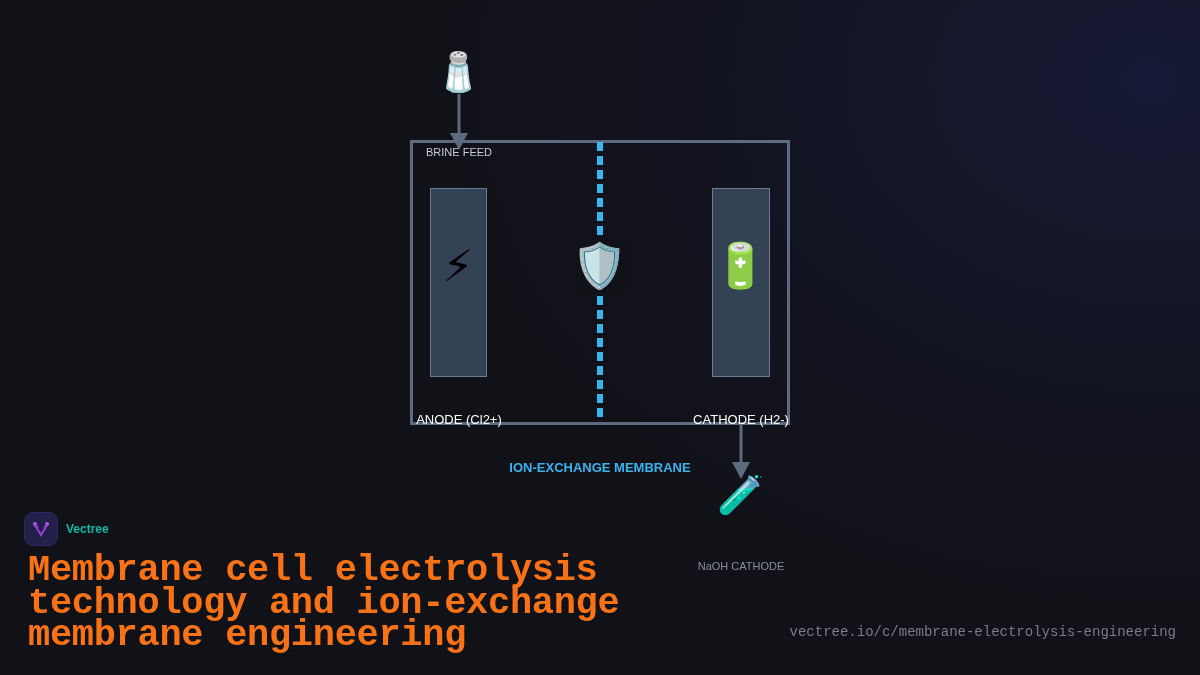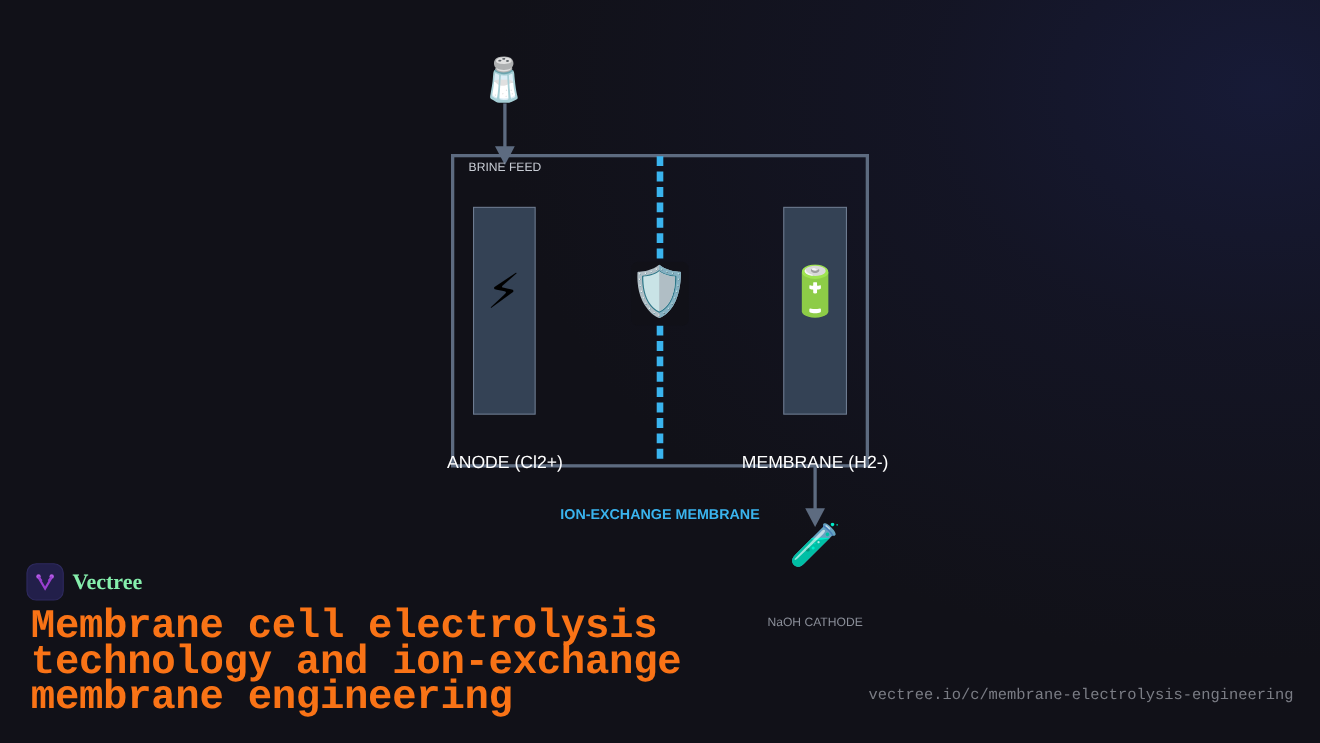--- a/index.html
+++ b/index.html
@@ -19,34 +19,34 @@
       position: absolute; font-size: 44px; line-height: 1; text-align: center;
       font-family: "DejaVu Sans", sans-serif;
       transform: translate(-50%, -50%);
     }
     .label {
       position: absolute; white-space: nowrap; transform: translateX(-50%);
       font-family: "Liberation Sans", sans-serif;
       margin-top: 29px;
     }
     .lbl-feed { font-size: 11px; color: #c8ccd4; }
-    .lbl-electrode { font-size: 16px; color: #ffffff; }
+    .lbl-electrode { font-size: 13px; color: #ffffff; }
     .lbl-membrane { font-size: 13px; color: #3ab4ee; font-weight: bold; }
     .lbl-product { font-size: 11px; color: #8a8e98; }
 
     .brand {
       position: absolute; left: 24px; top: 512px; display: flex; align-items: center; gap: 8px;
     }
     .brand-logo {
       width: 34px; height: 34px; border-radius: 9px;
       background: #221f4a; border: 1px solid #2e2a5e;
       display: flex; align-items: center; justify-content: center; box-sizing: border-box;
     }
     .brand-name {
-      font-family: Liberation Serif, serif; font-weight: bold; font-size: 20px; color: #86efac;
+      font-family: Liberation Sans, sans-serif; font-weight: bold; font-size: 12px; color: #14b8a6;
     }
     .title {
       position: absolute; left: 24px; top: 550px; width: 700px; margin: 4px;
       font-family: "Liberation Mono", monospace; font-weight: bold;
       font-size: 37px; line-height: 32.5px; color: #f97316; letter-spacing: -0.3px;
     }
     .url {
       position: absolute; right: 24px; top: 624px;
       font-family: "Liberation Mono", monospace; font-size: 14px; color: #7a7c84;
     }
@@ -79,21 +79,21 @@
   <span class="emoji" style="left:459px;top:72px;font-size:38px;">🧂</span>
   <span class="label lbl-feed" style="left:459px;top:117px;">BRINE FEED</span>
 
   <span class="emoji" style="left:458px;top:266px;">⚡</span>
   <span class="label lbl-electrode" style="left:459px;top:383px;">ANODE (Cl2+)</span>
 
   <span class="emoji" style="left:600px;top:266px;">🛡️</span>
   <span class="label lbl-membrane" style="left:600px;top:431px;text-align:center;">ION-EXCHANGE MEMBRANE</span>
 
   <span class="emoji" style="left:741px;top:266px;">🔋</span>
-  <span class="label lbl-electrode" style="left:741px;top:383px;">MEMBRANE (H2-)</span>
+  <span class="label lbl-electrode" style="left:741px;top:383px;">CATHODE (H2-)</span>
 
   <span class="emoji" style="left:741px;top:495px;font-size:38px;">🧪</span>
   <span class="label lbl-product" style="left:741px;top:531px;">NaOH CATHODE</span>
 </div>
 
 <div class="brand">
   <div class="brand-logo">
     <svg width="20" height="20" viewBox="0 0 20 20">
       <path d="M4 6 L10 16 L16 6" stroke="#9a3fd0" stroke-width="2" fill="none" stroke-linecap="round"></path>
       <circle cx="4" cy="5" r="2" fill="#b45be6"></circle>

